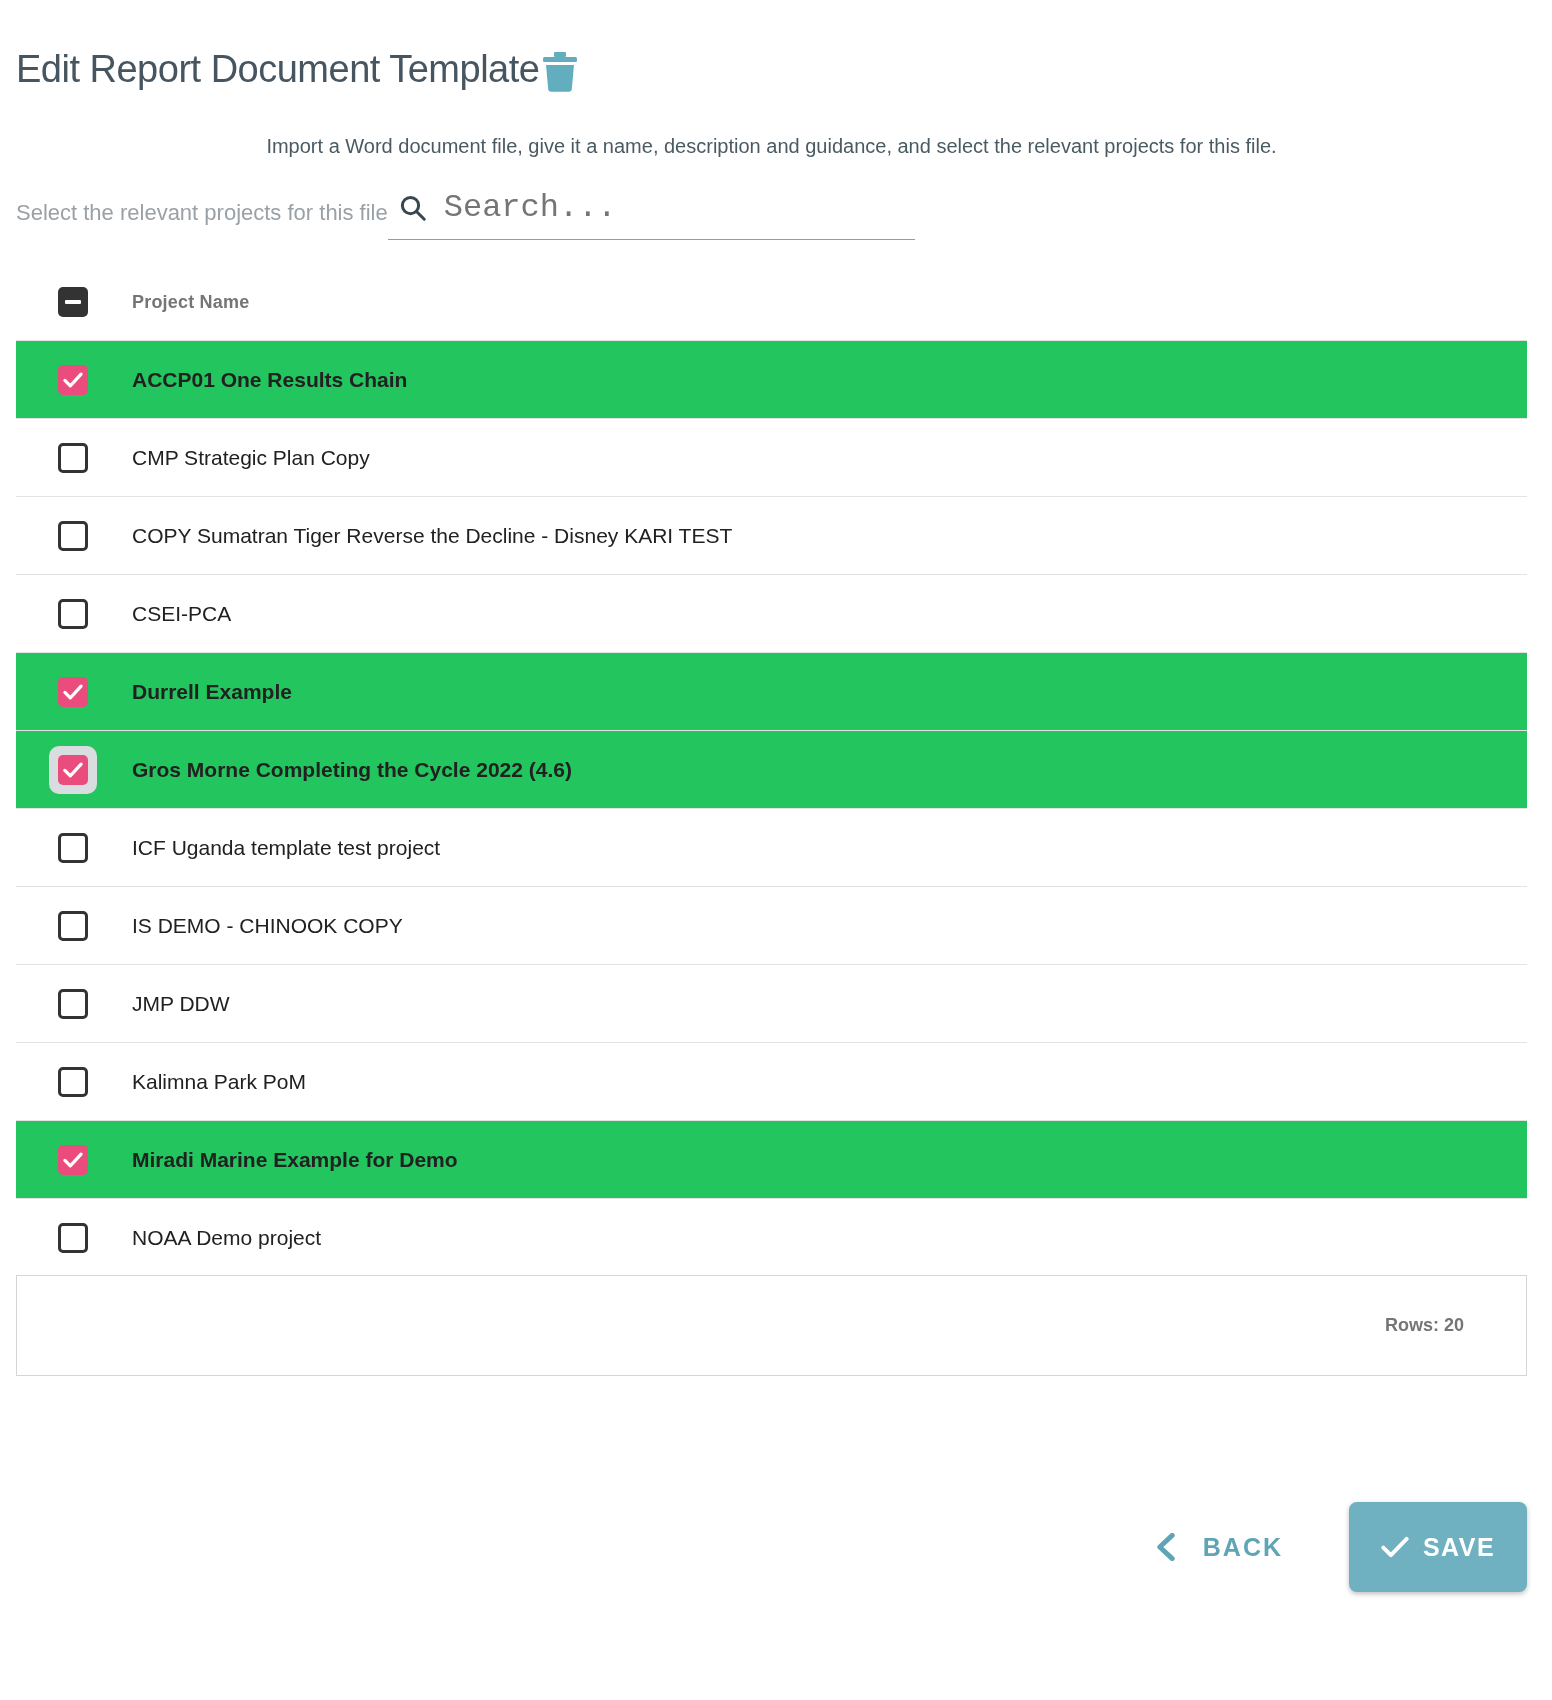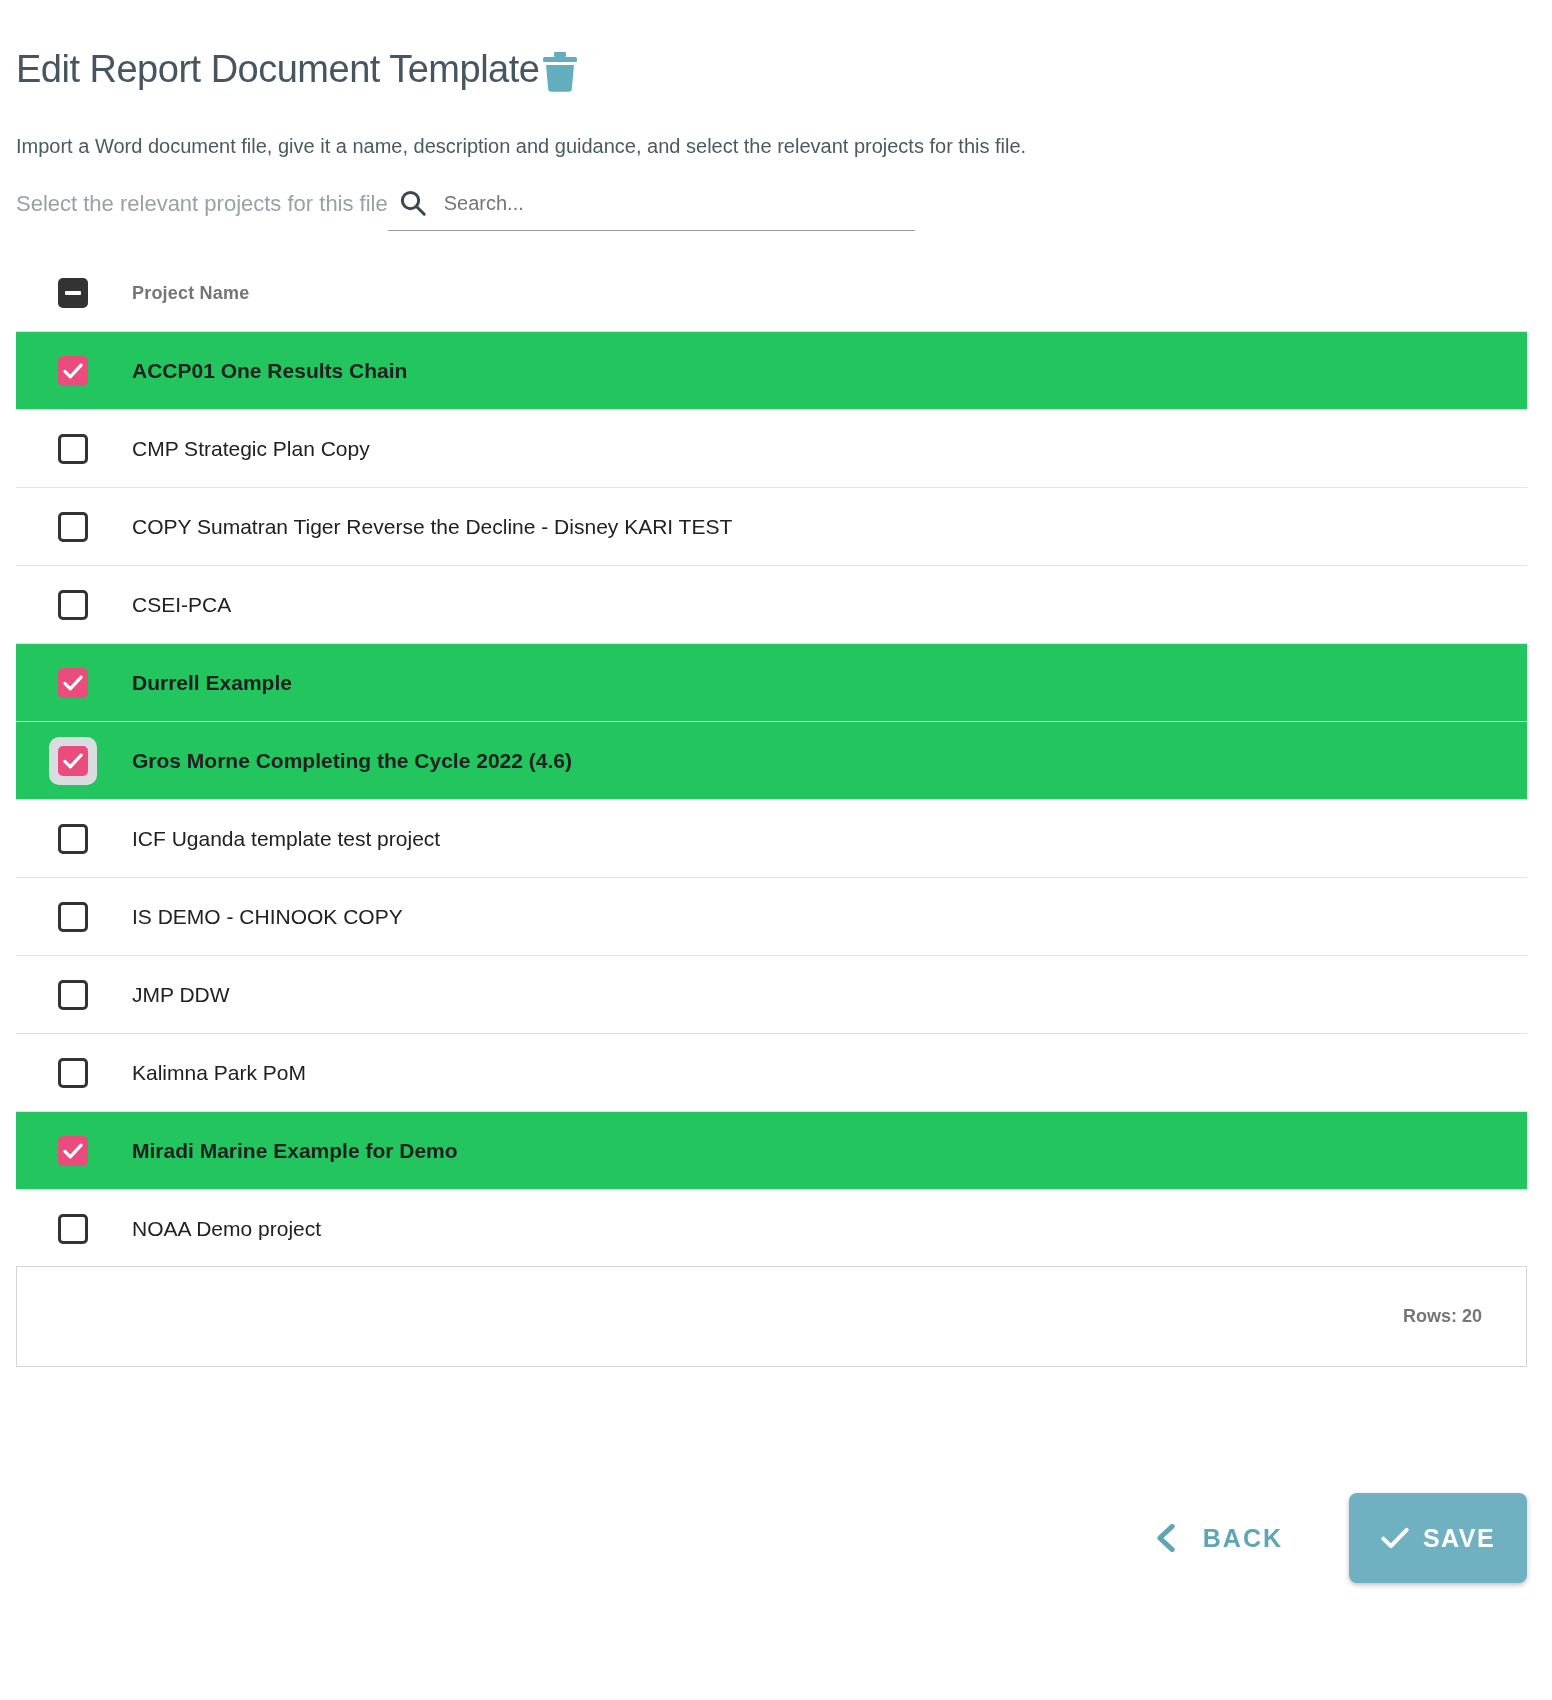--- a/index.html
+++ b/index.html
@@ -19,35 +19,36 @@
     font-size: 38px; font-weight: 400;
     color: #46555f; letter-spacing: -0.5px;
     font-stretch: semi-condensed;
   }
   .trash-btn { background: none; border: none; padding: 4px; margin-top: 2px; cursor: pointer; }
 
   .description {
     margin: 36px 0 0 0;
     font-size: 20px; color: #4a5a63;
     font-stretch: semi-condensed;
+    text-align: center;
   }
 
   
   .controls-row { display: flex; justify-content: flex-start; align-items: flex-end; margin-top: 26px; }
   .select-label { font-size: 22px; color: #9aa1a6; padding-bottom: 14px; font-stretch: semi-condensed; }
   .search-field {
     width: 527px;
     display: flex; align-items: center; gap: 14px;
     border-bottom: 1px solid #9b9b9b;
     padding: 4px 2px 12px 10px;
   }
   .search-field input {
     border: none; outline: none; flex: 1;
-    font-size: 20px; color: #14532d;
-    font-family: Liberation Sans, sans-serif;
+    font-size: 32px; color: #14532d;
+    font-family: Liberation Mono, monospace;
     background: transparent;
   }
   .search-field input::placeholder { color: #757575; }
 
   
   .table { margin-top: 24px; }
   .table-header {
     display: flex; align-items: center;
     height: 76px; padding-left: 33px;
   }
@@ -79,21 +80,21 @@
   }
   .table-row.checked { background: #22c55e; font-weight: 700; }
   .table-row.focused .cb-wrap { background: #d9dddf; }
   .row-label { margin-left: 35px; }
 
   .table-footer {
     margin-top: -1px;
     height: 101px;
     border: 1px solid #d5d5d5;
     display: flex; align-items: center; justify-content: flex-end;
-    padding-right: 44px;
+    padding-right: 62px;
     font-size: 18px; font-weight: 700; color: #757575;
   }
 
   
   .actions {
     margin-top: 126px;
     display: flex; justify-content: flex-end; align-items: center;
     gap: 60px;
   }
   .back-link {

